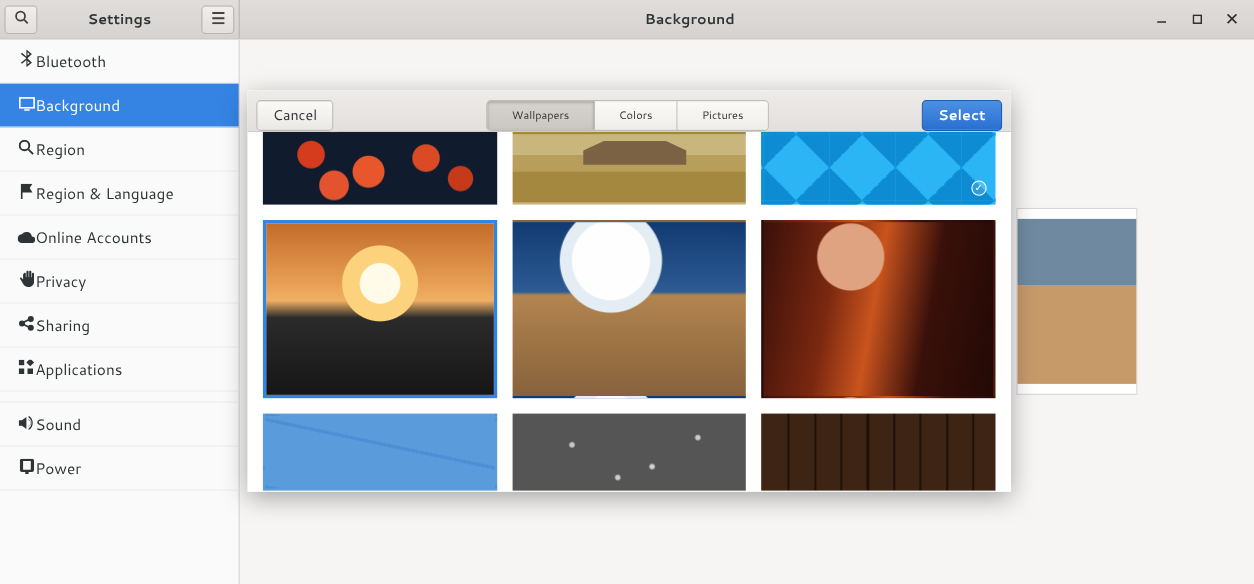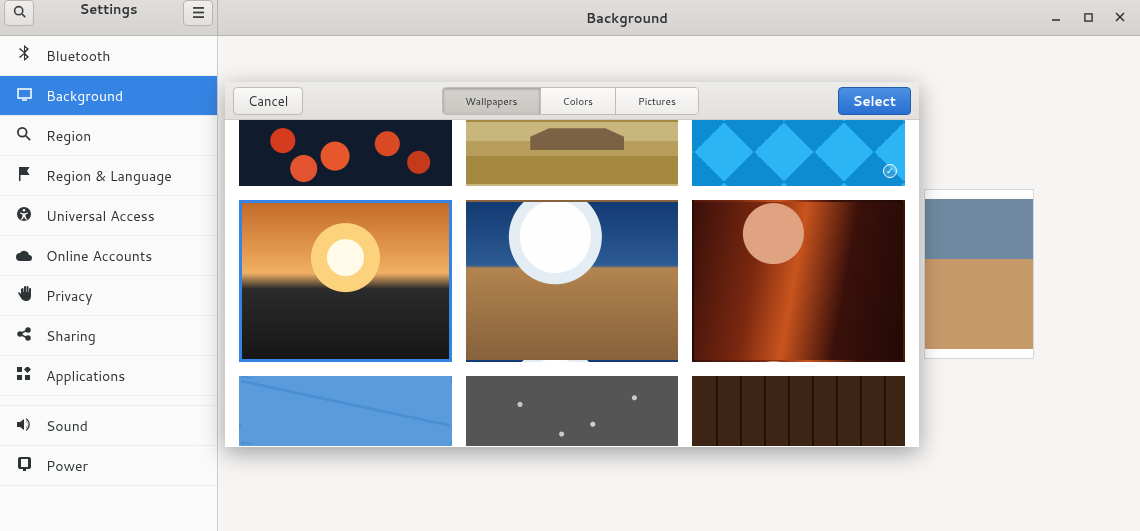--- a/index.html
+++ b/index.html
@@ -19,20 +19,21 @@
   height: 36px;
   display: flex;
   align-items: center;
   background: linear-gradient(#e0dddb, #d5d2cf);
   border-bottom: 1px solid #b6b6b3;
   user-select: none;
 }
 .headerbar .left {
   width: 218px;
   display: flex;
+  align-items: center;
   border-right: 1px solid #b6b6b3;
   height: 100%;
 }
 .hb-btn {
   width: 30px;
   height: 26px;
   margin: 0 4px;
   display: flex;
   align-items: center;
   justify-content: center;
@@ -71,21 +72,20 @@
   width: 218px;
   bottom: 0;
   background: #fafafa;
   border-right: 1px solid #d0cfce;
 }
 .side-item {
   height: 40px;
   display: flex;
   align-items: center;
   padding: 0 16px;
-  gap: 14px;
   border-bottom: 1px solid #ededec;
   color: #2e3436;
   font-size: 14px;
 }
 .side-item .icon { width: 16px; text-align: center; color: #2e3436; }
 .side-item.active {
   background: #3584e4;
   color: #fff;
 }
 .side-item.active .icon { color: #fff; }
@@ -132,21 +132,21 @@
   border-radius: 0;
   display: flex;
   flex-direction: column;
   overflow: hidden;
 }
 .dialog-header {
   height: 38px;
   background: linear-gradient(#eeece9,#e2dfdc);
   border-bottom: 1px solid #cfccc8;
   display: flex;
-  align-items: center;
+  align-items: flex-end;
   padding: 0 8px;
   gap: 8px;
 }
 .dbtn {
   height: 28px;
   padding: 0 14px;
   display: flex;
   align-items: center;
   border: 1px solid #c0bdb9;
   border-radius: 4px;
@@ -352,30 +352,20 @@
     </span>
     <span>Region</span>
   </div>
   <div class="side-item">
     <span class="icon">
       <svg width="13" height="14" viewBox="0 0 13 14" fill="currentColor">
           <path d="M1 0v14h1.5V8h9L9 4l2.5-4H1z"></path>
         </svg>
     </span>
     <span>Region &amp; Language</span>
-  </div>
-  <div class="side-item">
-    <span class="icon">
-      <svg width="14" height="14" viewBox="0 0 14 14" fill="currentColor">
-          <circle cx="7" cy="7" r="7"></circle>
-          <circle cx="7" cy="3.2" r="1.3" fill="#fafafa"></circle>
-          <path d="M3 5.5l4 1 4-1v1l-2.5 1v2l1.5 3-1 .5L7 10l-2 3-1-.5 1.5-3v-2L3 6.5v-1z" fill="#fafafa"></path>
-        </svg>
-    </span>
-    <span>Universal Access</span>
   </div>
   <div class="side-item">
     <span class="icon">
       <svg width="16" height="11" viewBox="0 0 16 11" fill="currentColor">
           <path d="M4 11a4 4 0 010-8 5 5 0 019 2 3 3 0 010 6H4z"></path>
         </svg>
     </span>
     <span>Online Accounts</span>
   </div>
   <div class="side-item">

